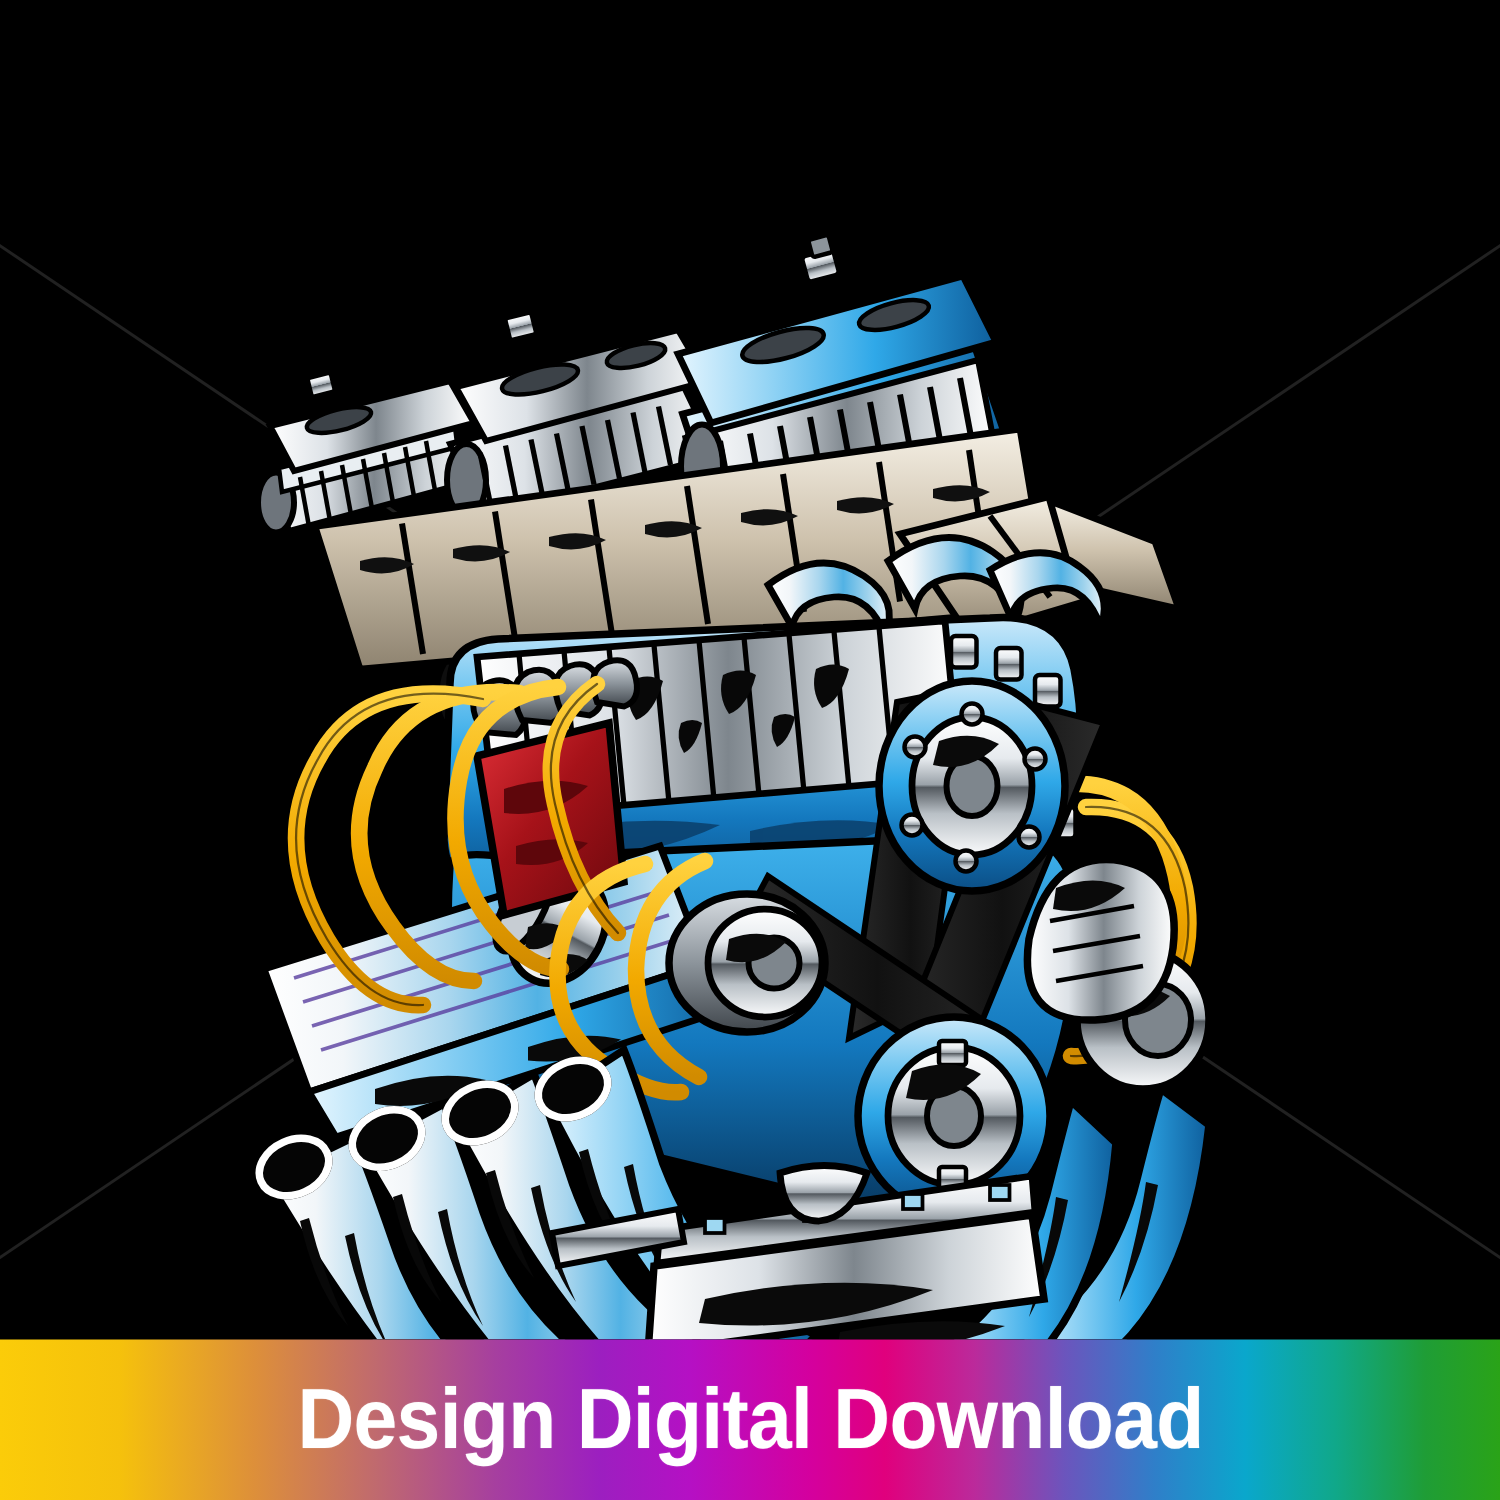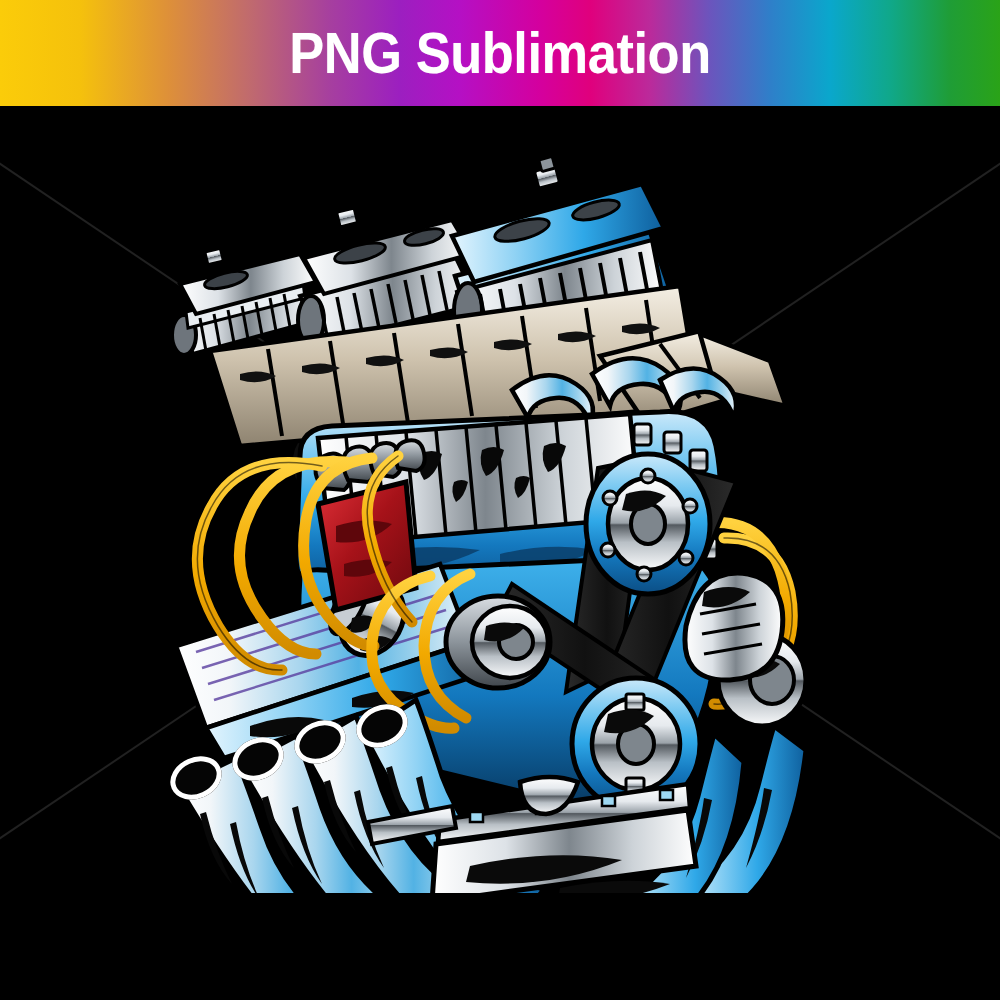--- a/index.html
+++ b/index.html
@@ -100,23 +100,20 @@
     left: 0; top: 0;
     width: 1000px;
     height: 787px;
   }
 </style>
 </head>
 <body>
 
 <div class="canvas">
 
-  <div class="banner banner-top">
-    <div class="banner-text">PNG Sublimation</div>
-  </div>
 
   <div class="stage">
 
     <div class="wm-line a"></div>
     <div class="wm-line b"></div>
     <div class="wm-text">ClipartOf</div>
 
     <svg class="art" viewBox="0 0 1000 787">
       <defs>
 
@@ -517,14 +514,17 @@
       </g>
 
       <g>
         <path d="M520 676 q30 -10 58 0 q-10 30 -32 32 q-24 0 -26 -32 Z" fill="url(#gChrome)" stroke="#000" stroke-width="4.5"></path>
       </g>
 
     </svg>
 
   </div>
 
+  <div class="banner banner-bottom">
+    <div class="banner-text">Design Digital Download</div>
+  </div>
 
 </div>
 
 </body></html>

